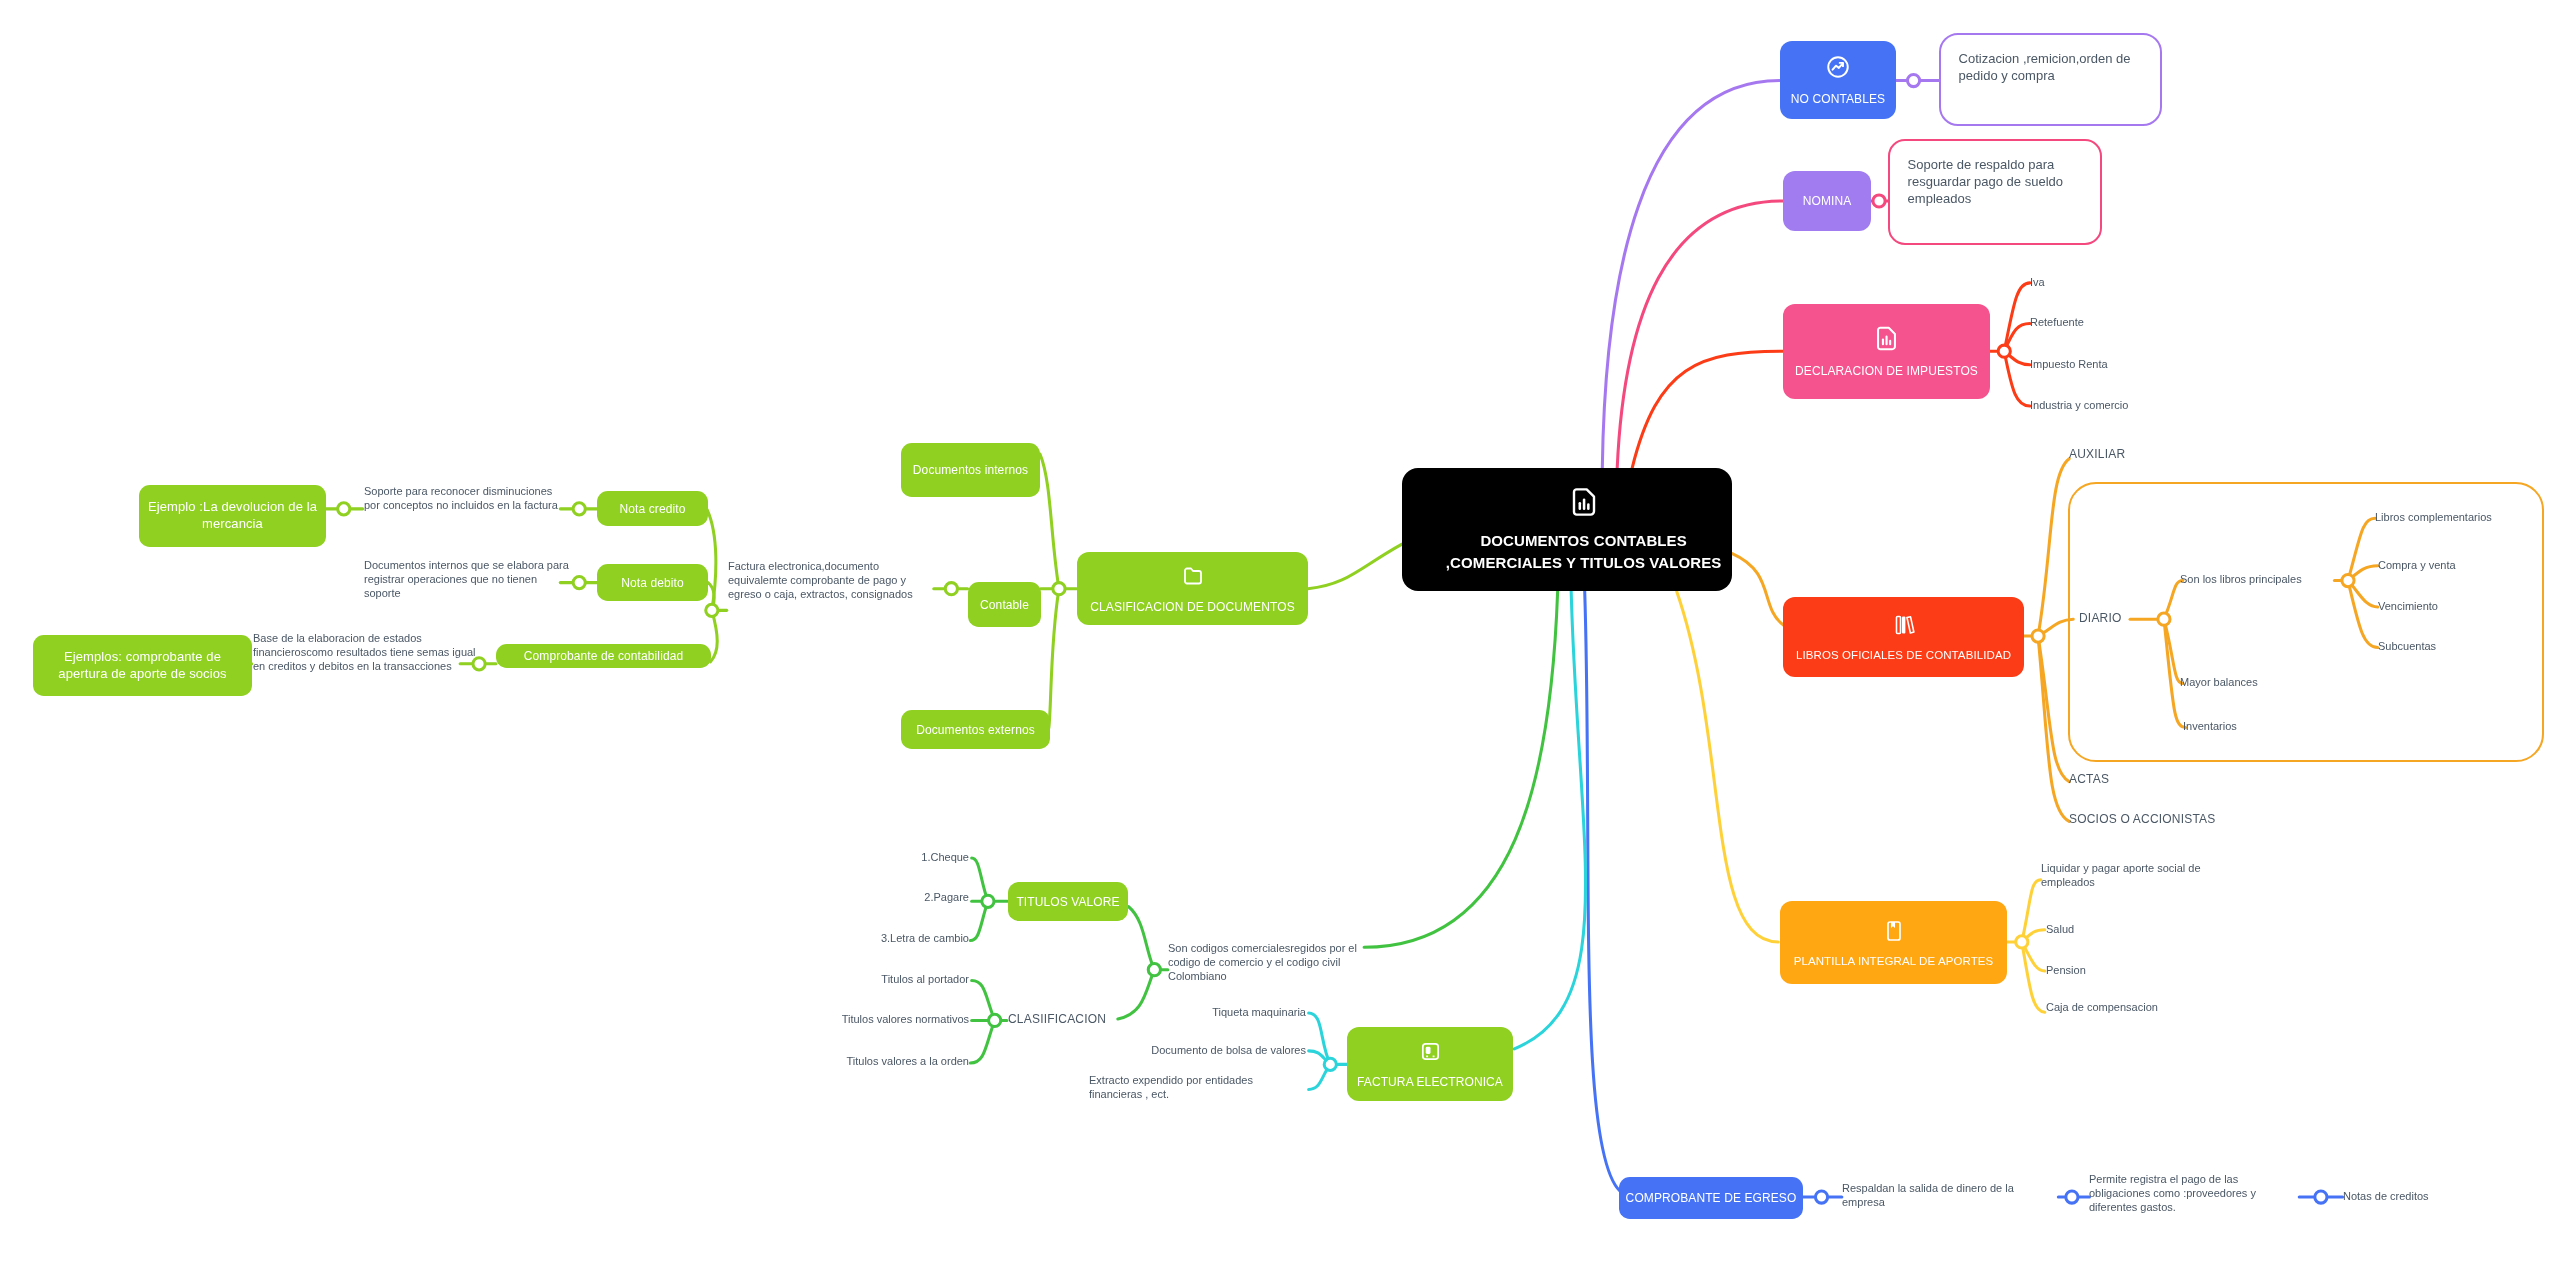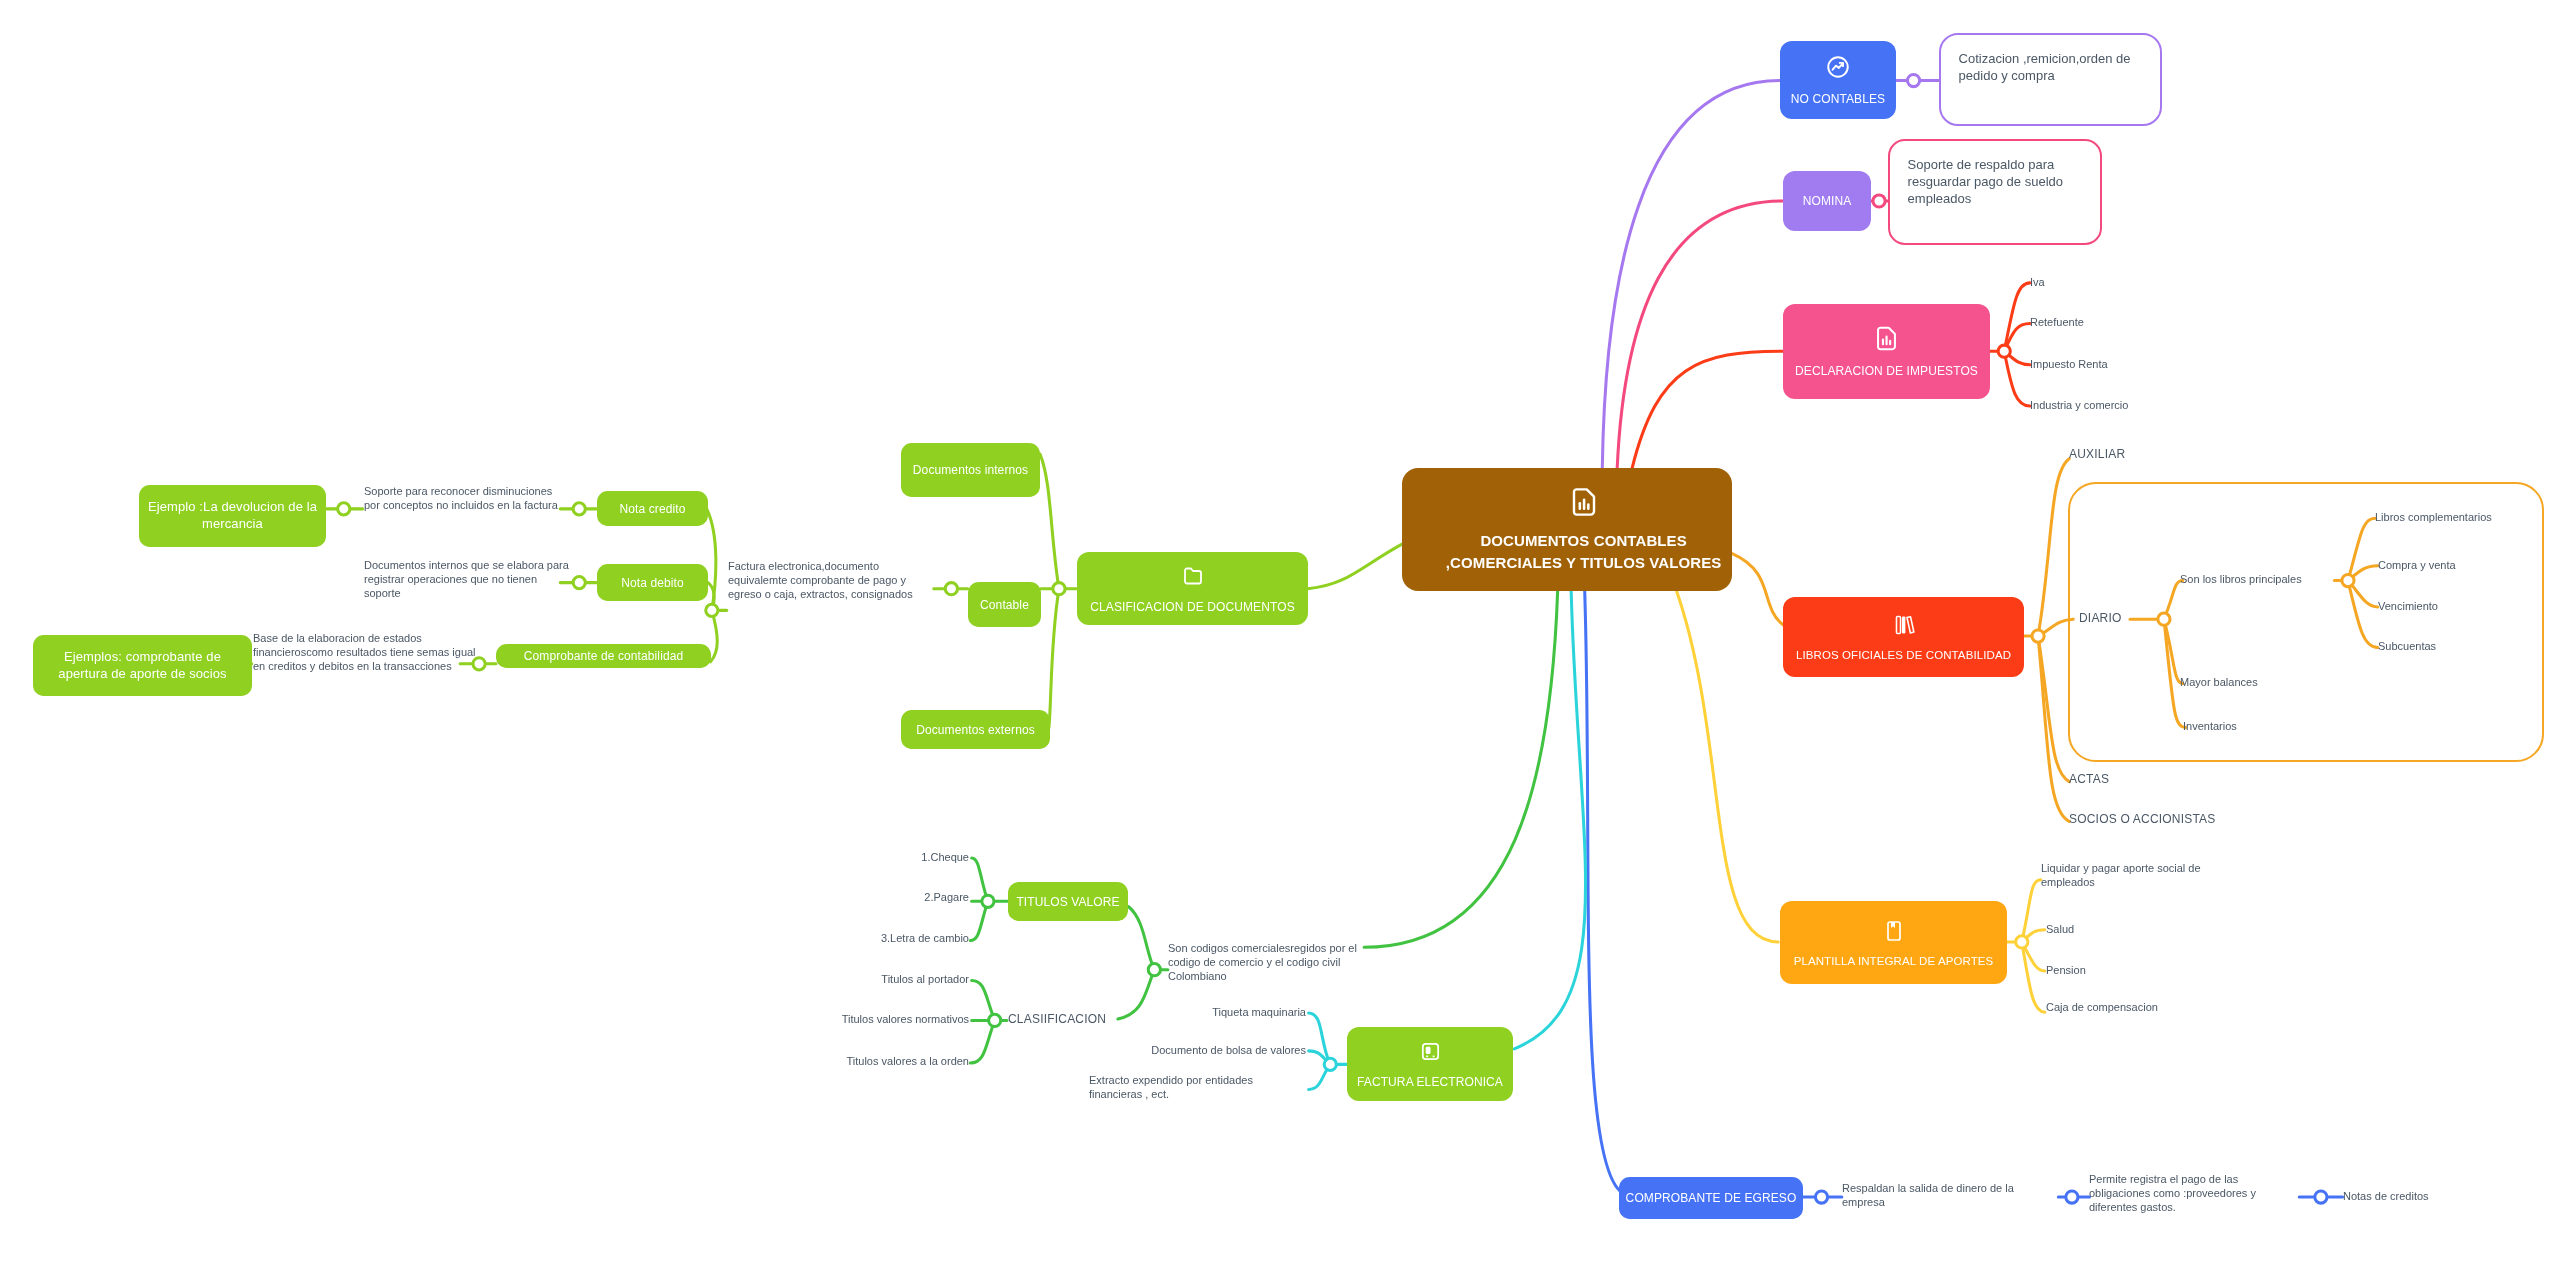--- a/index.html
+++ b/index.html
@@ -144,21 +144,21 @@
       <circle cx="856" cy="752" r="9" stroke="#8fd021"></circle>
       <circle cx="508" cy="752" r="9" stroke="#8fd021"></circle>
       <circle cx="856" cy="861" r="9" stroke="#8fd021"></circle>
       <circle cx="708" cy="981" r="9" stroke="#8fd021"></circle>
       <circle cx="348" cy="981" r="9" stroke="#8fd021"></circle>
     </g>
   </svg>
 
   <div class="boundary" style="left:2068px;top:482px;width:476px;height:280px;"></div>
 
-  <div class="node central" style="left:1402px;top:468px;width:330px;height:123px;background:#a16207;padding-left:40px;">
+  <div class="node central" style="left:1402px;top:468px;width:330px;height:123px;background:#000000;padding-left:40px;">
     <span class="nicon">
       <svg viewBox="0 0 24 24" width="32" height="32">
         <path d="M6.5 2.5 H14 L19.5 8 V19 a2.5 2.5 0 0 1 -2.5 2.5 H6.5 A2 2 0 0 1 4.5 19.5 V4.5 A2 2 0 0 1 6.5 2.5 Z" fill="none" stroke="#fff" stroke-width="1.8" stroke-linejoin="round"></path>
         <rect x="7.9" y="12" width="1.9" height="6" rx=".95" fill="#fff"></rect>
         <rect x="11.1" y="9.4" width="1.9" height="8.6" rx=".95" fill="#fff"></rect>
         <rect x="14.3" y="13" width="1.9" height="5" rx=".95" fill="#fff"></rect>
       </svg>
     </span>
     <span class="nlabel">DOCUMENTOS CONTABLES ,COMERCIALES Y TITULOS VALORES</span>
   </div>

